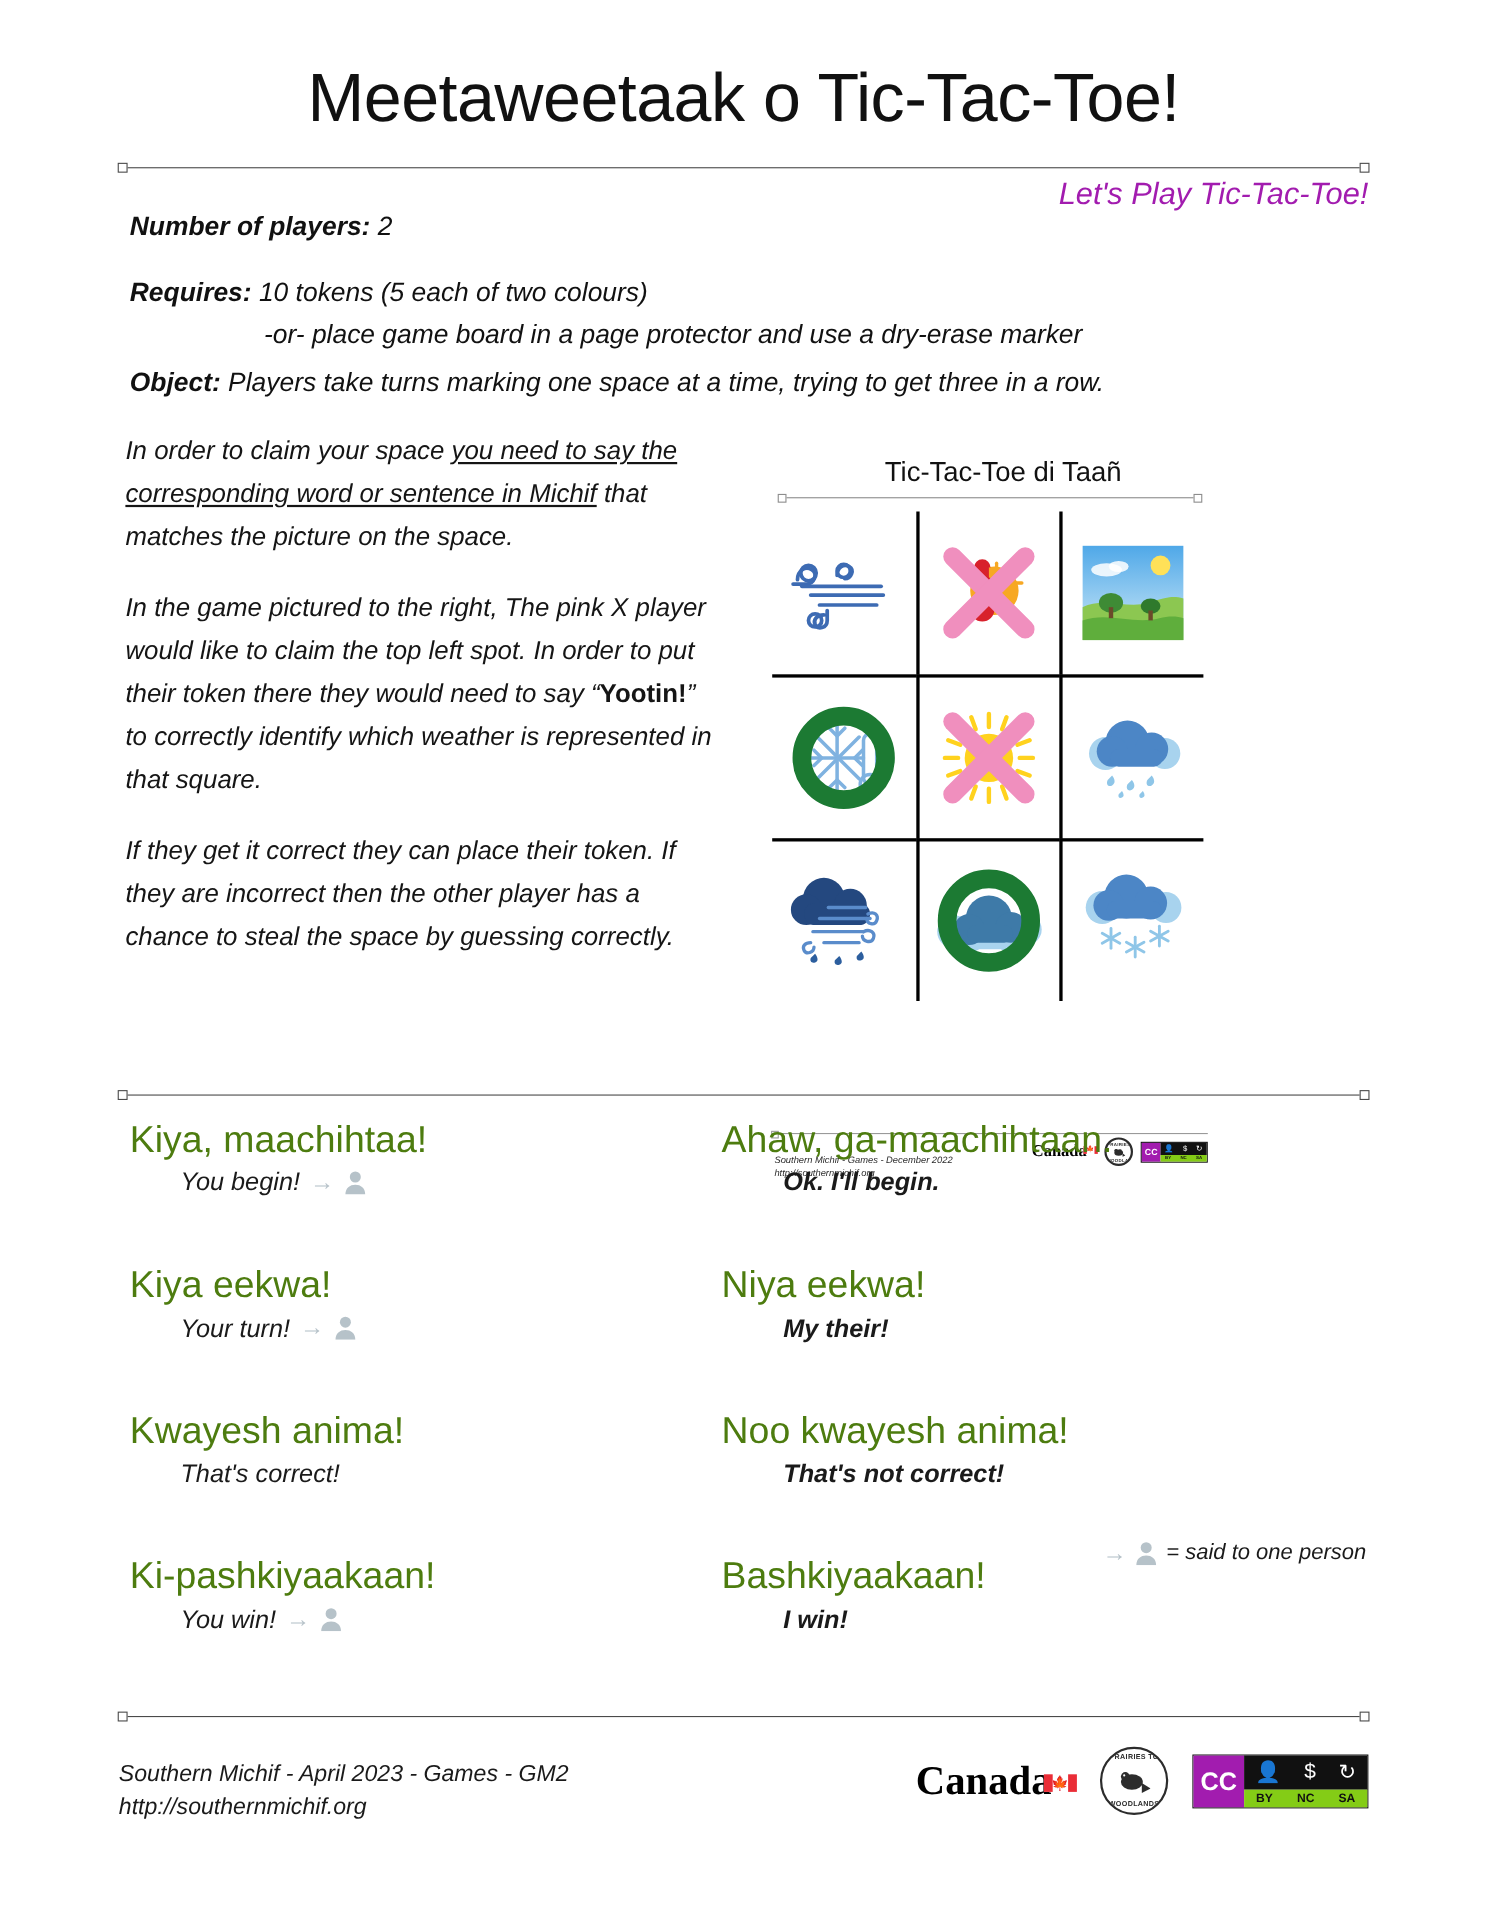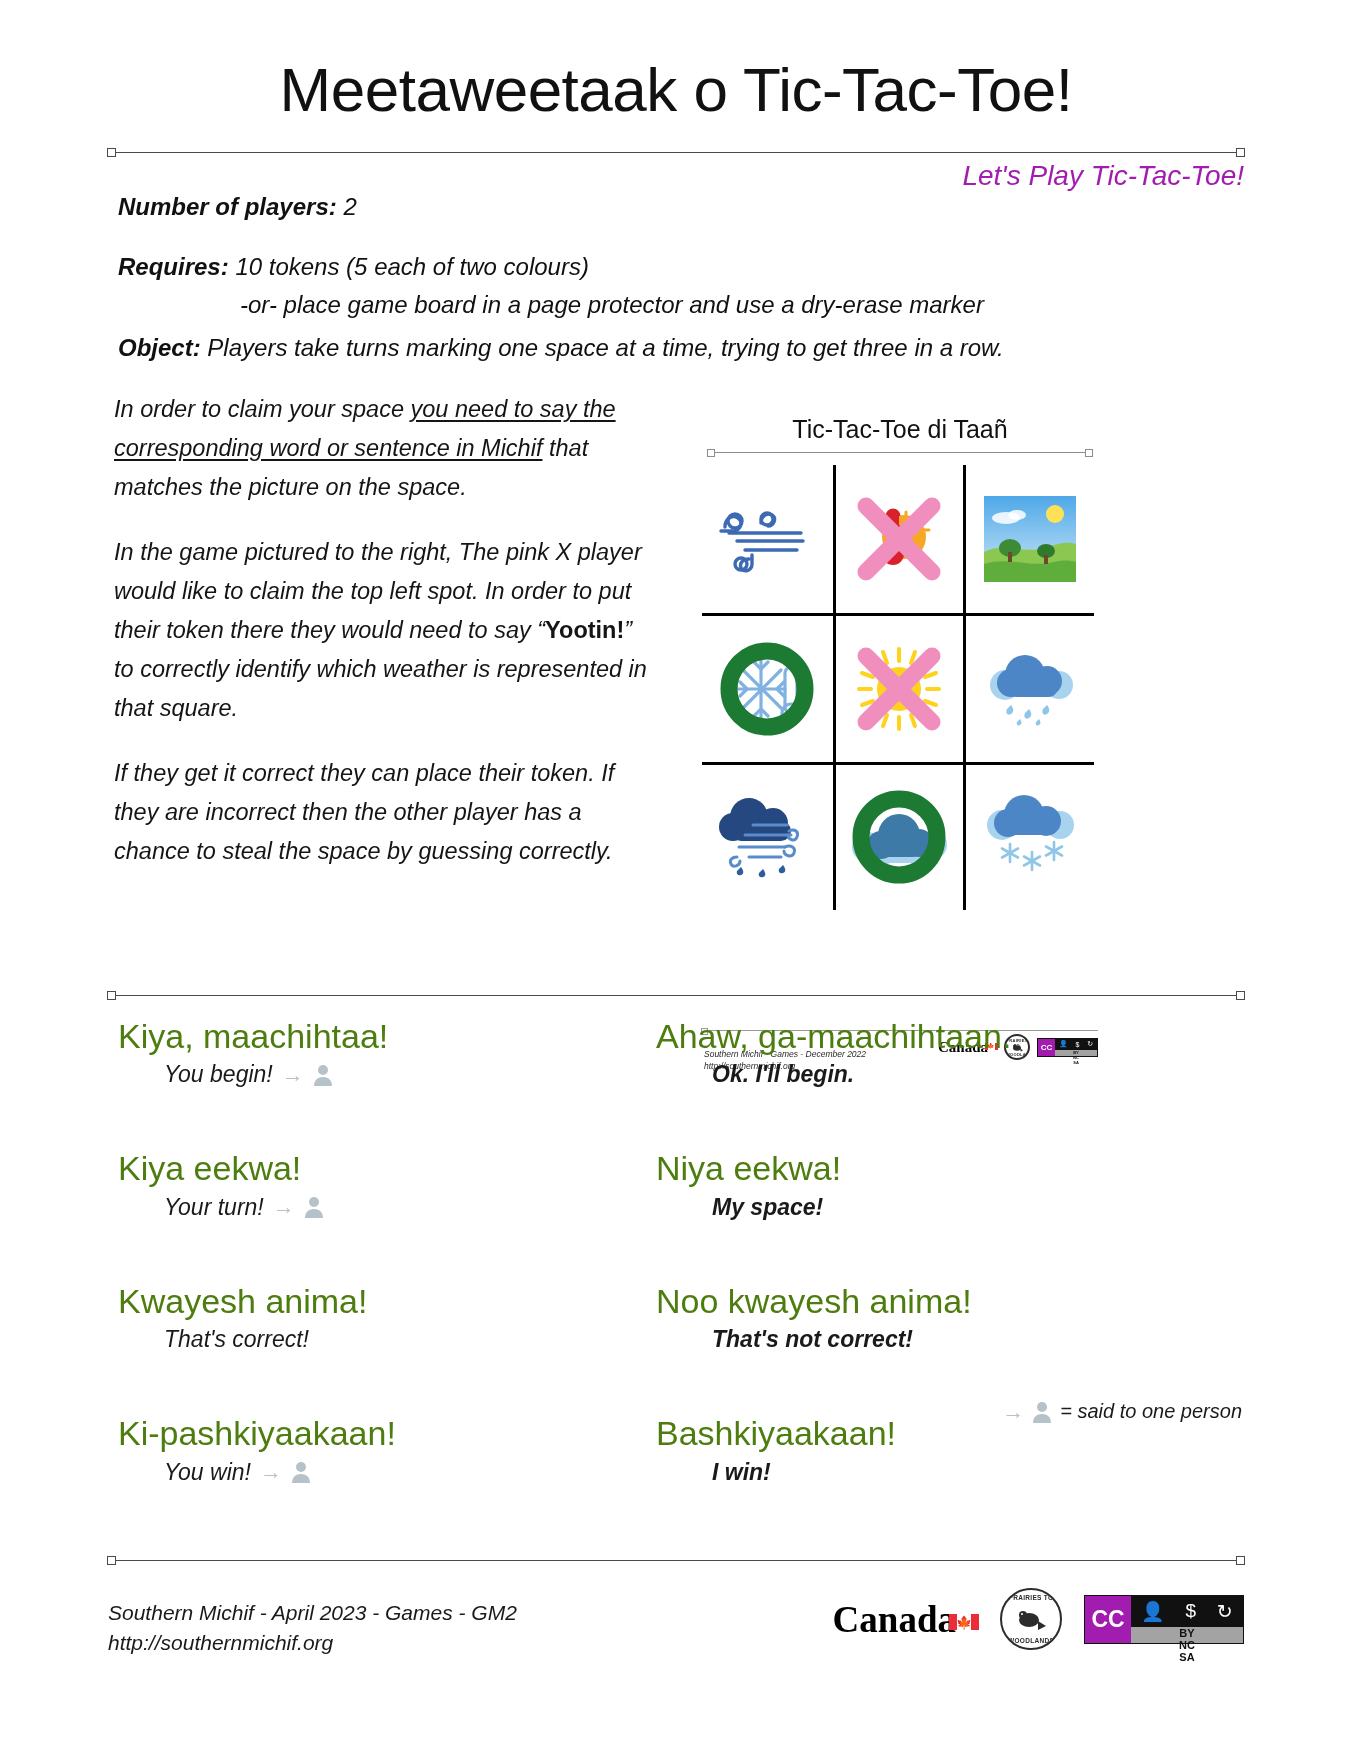--- a/index.html
+++ b/index.html
@@ -43,21 +43,21 @@
     font-size:23.5px;line-height:1.66;font-style:italic;font-weight:300;
     color:#151515;
   }
   .instructions p{margin:0 0 26px 0;}
   .instructions u{text-decoration:underline;text-underline-offset:3px;}
   .instructions .kw{font-weight:700;font-style:normal;}
 
   
   .board-wrap{position:absolute;left:694px;top:415px;width:412px;height:560px;}
   .board-title{
-    position:absolute;left:0;top:0;width:412px;text-align:center;
+    position:absolute;left:12px;top:0;width:412px;text-align:center;
     font-size:25px;font-weight:400;color:#111;
   }
   .board-rule{position:absolute;left:14px;top:37px;width:384px;height:1px;background:#8d8d8d;}
   .board-rule .cap{position:absolute;width:6px;height:6px;border:1px solid #8d8d8d;background:#fff;top:-3px;}
   .board-rule .cap.l{left:-1px;}
   .board-rule .cap.r{right:-1px;}
 
   .grid{
     position:absolute;left:8px;top:50px;width:392px;height:445px;
     display:grid;grid-template-columns:1fr 1fr 1fr;grid-template-rows:1fr 1fr 1fr;
@@ -90,21 +90,21 @@
   
   .seal{border-radius:50%;border:2px solid #2c2c2c;background:#fff;position:relative;
         display:flex;align-items:center;justify-content:center;overflow:hidden;}
   .seal .ring-txt{position:absolute;left:0;right:0;text-align:center;font-size:4px;letter-spacing:.3px;color:#2c2c2c;font-weight:700;}
 
   
   .cc{display:flex;border:1px solid #111;background:#fff;}
   .cc .cc-left{display:flex;align-items:center;justify-content:center;background:#a21caf;color:#fff;}
   .cc .cc-right{display:flex;flex-direction:column;}
   .cc .cc-icons{display:flex;background:#111;color:#fff;align-items:center;justify-content:space-around;}
-  .cc .cc-labels{display:flex;background:#a3a3a3;color:#111;align-items:center;justify-content:space-around;font-weight:700;flex-direction:column;}
+  .cc .cc-labels{display:flex;background:#84cc16;color:#111;align-items:center;justify-content:space-around;font-weight:700;}
 
   
   .phrases{position:absolute;left:0;top:1018px;width:1352px;}
   .ph-col{position:absolute;top:0;width:540px;}
   .ph-col.left{left:118px;}
   .ph-col.right{left:656px;}
   .ph-item{margin-bottom:62px;}
   .ph-mi{font-size:34px;font-weight:400;color:#4d7c0f;line-height:1.1;}
   .ph-en{font-size:23px;font-style:italic;font-weight:300;color:#1a1a1a;margin-top:6px;margin-left:46px;
          display:flex;align-items:center;gap:9px;}
@@ -510,21 +510,21 @@
     <div class="ph-col right">
       <div class="ph-item">
         <div class="ph-mi">Ahaw, ga-maachihtaan.</div>
         <div class="ph-en">
           <span>Ok. I'll begin.</span>
         </div>
       </div>
       <div class="ph-item">
         <div class="ph-mi">Niya eekwa!</div>
         <div class="ph-en">
-          <span>My space!</span>
+          <span>My their!</span>
         </div>
       </div>
       <div class="ph-item">
         <div class="ph-mi">Noo kwayesh anima!</div>
         <div class="ph-en">
           <span>That's not correct!</span>
         </div>
       </div>
       <div class="ph-item">
         <div class="ph-mi">Bashkiyaakaan!</div>

